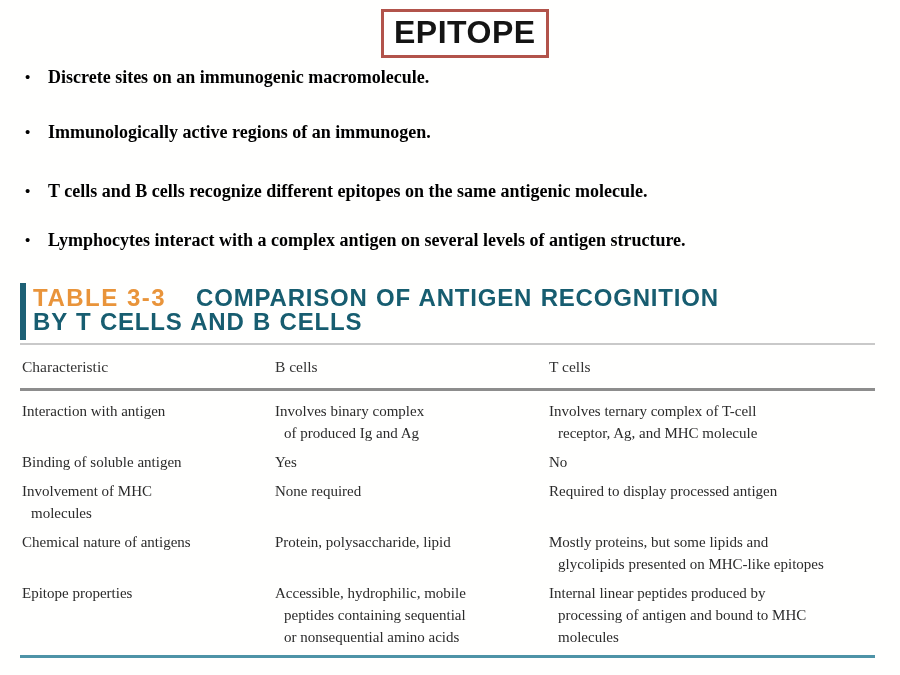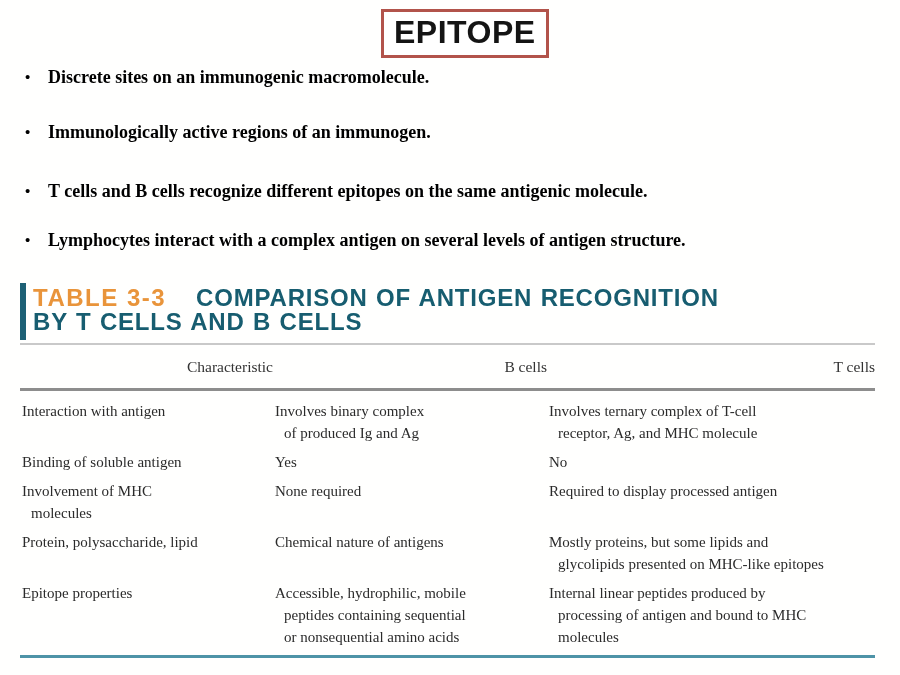--- a/index.html
+++ b/index.html
@@ -43,21 +43,21 @@
   .tb-label { color:#e9943a; letter-spacing:1.5px; margin-right:30px; }
   .tb-title1 { letter-spacing:0.8px; word-spacing:1px; }
   .tb-title2 { letter-spacing:0.8px; word-spacing:1px; }
 
   .rule { width:855px; }
   .rule.light { height:2px; background:#c9c9c9; }
   .rule.dark  { height:3px; background:#8d8d8d; }
   .rule.teal  { height:3px; background:#4e93a7; }
 
   .grid { display:grid; grid-template-columns:253px 274px 1fr; }
-  .thead { padding:13px 0 12px 0;text-align:right; }
+  .thead { padding:13px 0 12px 0; }
   .thead .hcell {
     font-size:15.5px; color:#333; line-height:18px; padding-left:2px;
   }
   .tbody { padding-top:9px; }
   .trow { margin-bottom:7px; }
   .cell {
     font-size:15px; line-height:22px; color:#2b2b2b;
     padding-right:12px; padding-left:2px;
   }
   .cell .line.cont { padding-left:9px; }
@@ -138,24 +138,24 @@
           </div>
           <div class="cell">
             <div class="line">None required</div>
           </div>
           <div class="cell">
             <div class="line">Required to display processed antigen</div>
           </div>
         </div>
         <div class="trow grid">
           <div class="cell">
-            <div class="line">Protein, polysaccharide, lipid</div>
+            <div class="line">Chemical nature of antigens</div>
           </div>
           <div class="cell">
-            <div class="line">Chemical nature of antigens</div>
+            <div class="line">Protein, polysaccharide, lipid</div>
           </div>
           <div class="cell">
             <div class="line">Mostly proteins, but some lipids and</div>
             <div class="line cont">glycolipids presented on MHC-like epitopes</div>
           </div>
         </div>
         <div class="trow grid">
           <div class="cell">
             <div class="line">Epitope properties</div>
           </div>

